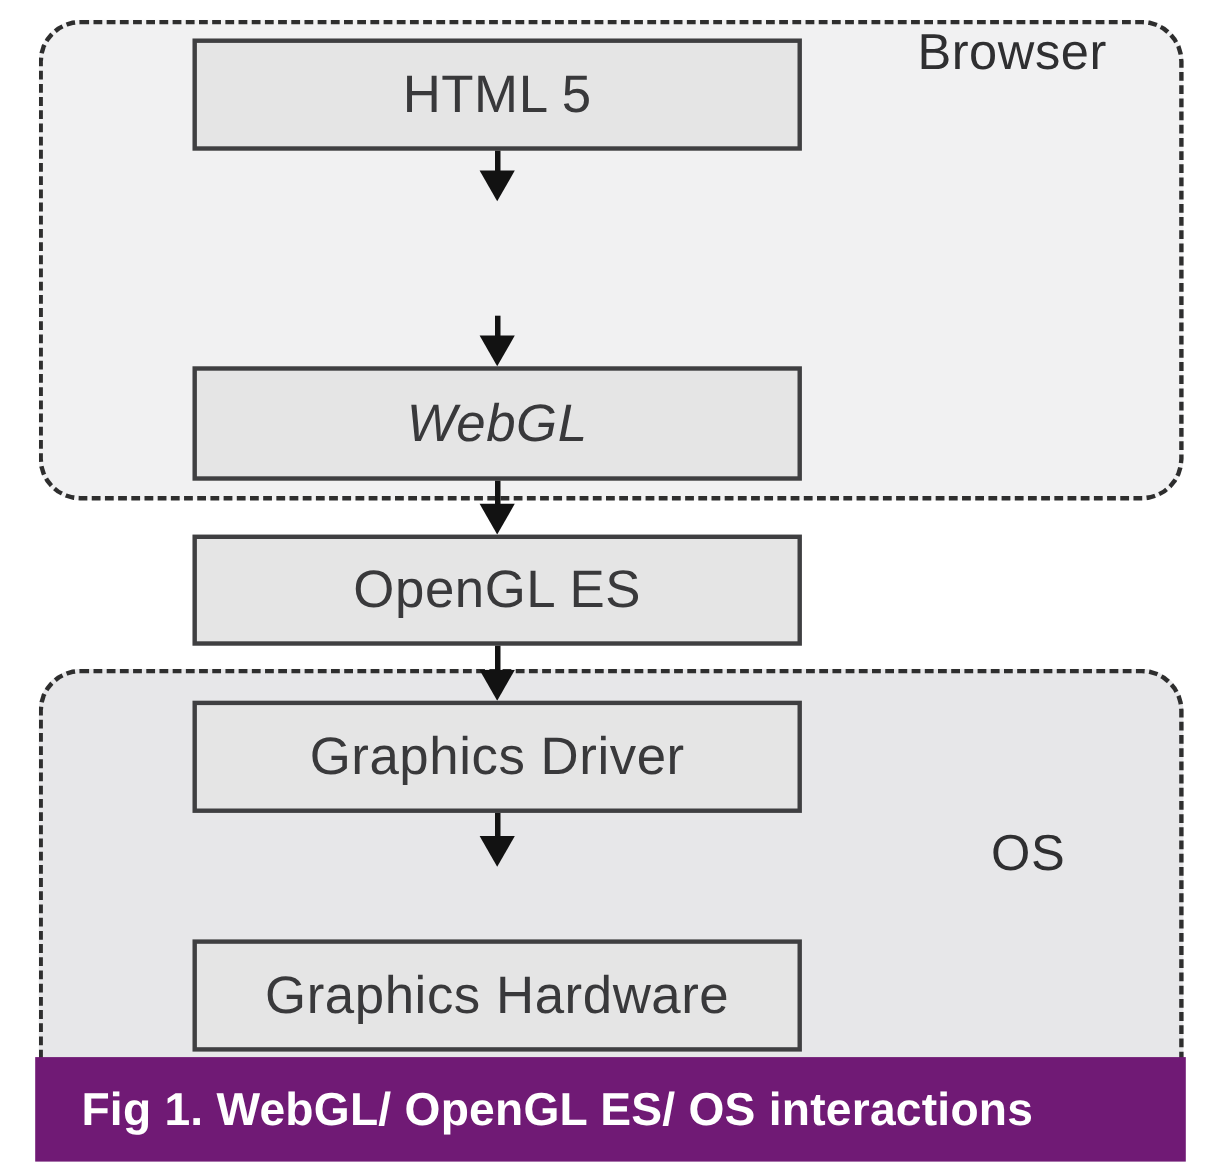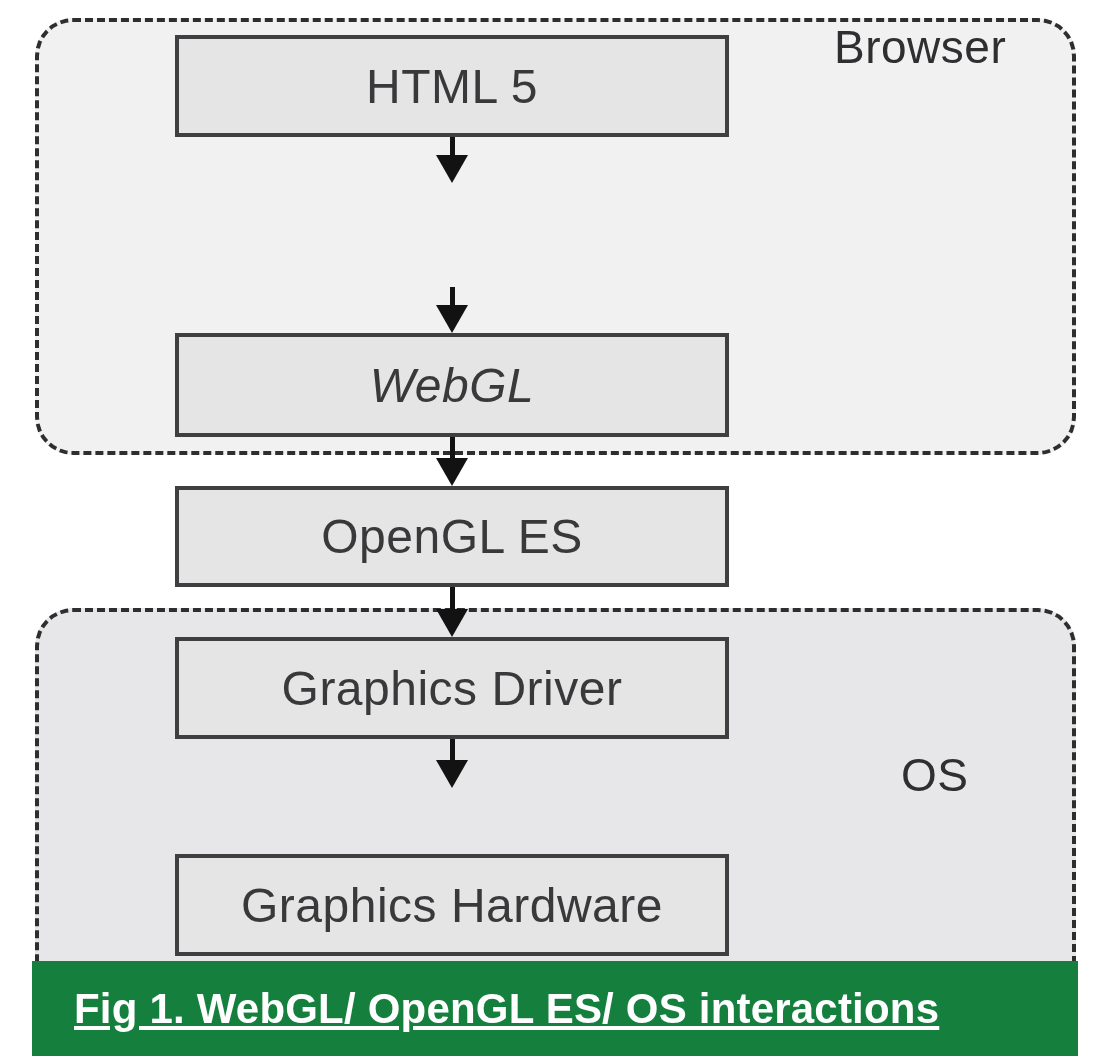--- a/index.html
+++ b/index.html
@@ -69,29 +69,28 @@
     left:0;bottom:0;
     width:0;height:0;
     border-left:16px solid transparent;
     border-right:16px solid transparent;
     border-top:28px solid #121212;
   }
   .caption-bar{
     position:absolute;
     left:32px;top:961px;width:1046px;height:95px;
     box-sizing:border-box;
-    background:#15803d;
+    background:#701a75;
     display:flex;align-items:center;
     padding-left:42px;
     color:#ffffff;
     font-size:42px;
     font-weight:bold;
     letter-spacing:0.2px;
     white-space:nowrap;
-    text-decoration:underline;
   }
 </style>
 </head>
 <body>
 
 <div id="stage">
 
   <div class="group group-browser">
     <span class="group-label label-browser">Browser</span>
   </div>

